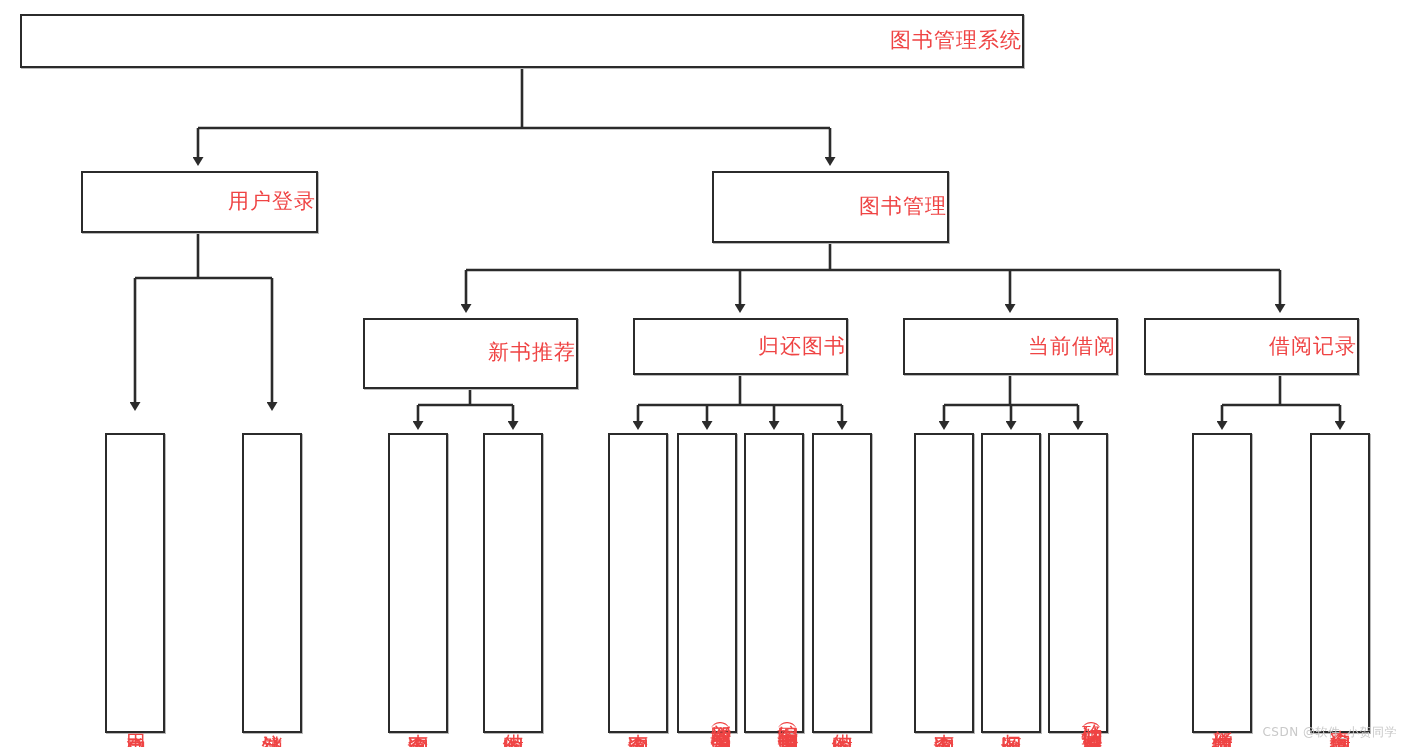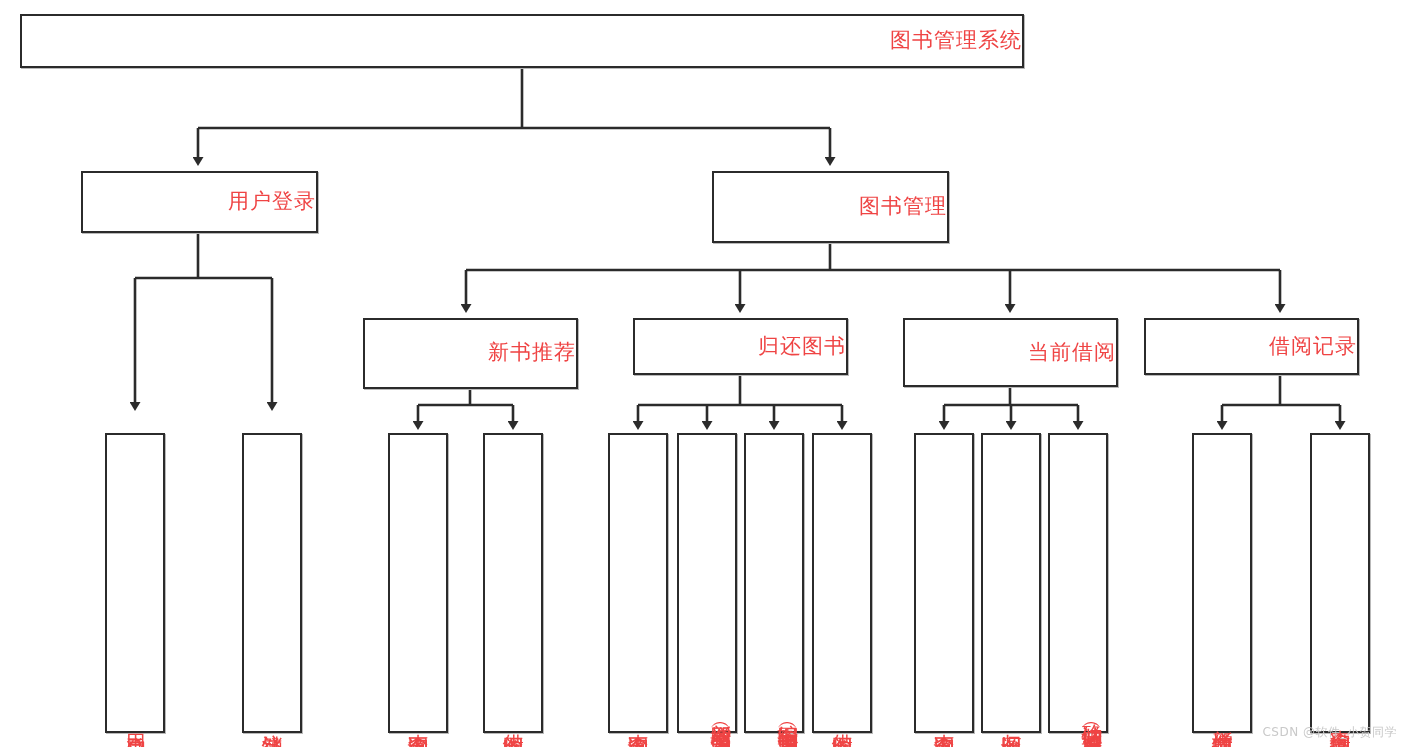--- a/index.html
+++ b/index.html
@@ -133,21 +133,21 @@
   <div class="node horiz" style="left:712px; top:171px; width:237px; height:72px;">
     <span class="label">图书管理</span>
   </div>
 
   <div class="node horiz" style="left:363px; top:318px; width:215px; height:71px;font-family:Liberation Mono, monospace;">
     <span class="label">新书推荐</span>
   </div>
   <div class="node horiz" style="left:633px; top:318px; width:215px; height:57px;">
     <span class="label">归还图书</span>
   </div>
-  <div class="node horiz" style="left:903px; top:318px; width:215px; height:69px;">
+  <div class="node horiz" style="left:903px; top:318px; width:215px; height:57px;">
     <span class="label">当前借阅</span>
   </div>
   <div class="node horiz" style="left:1144px; top:318px; width:215px; height:57px;">
     <span class="label">借阅记录</span>
   </div>
 
   <div class="node vert" style="left:105px; top:433px; width:60px; height:300px;">
     <span class="label">用户登录</span>
   </div>
   <div class="node vert" style="left:242px; top:433px; width:60px; height:300px;">

